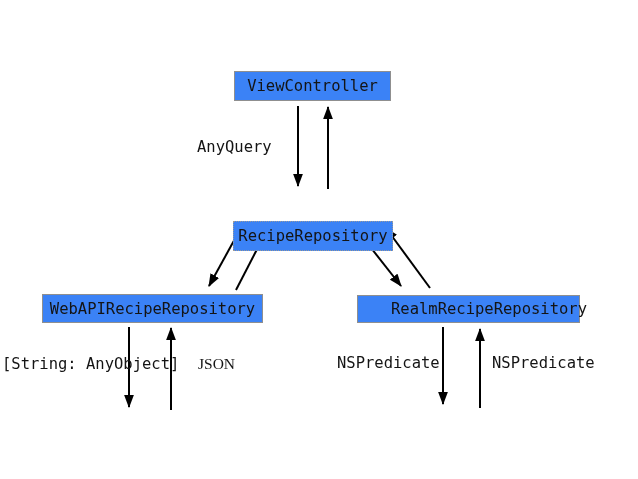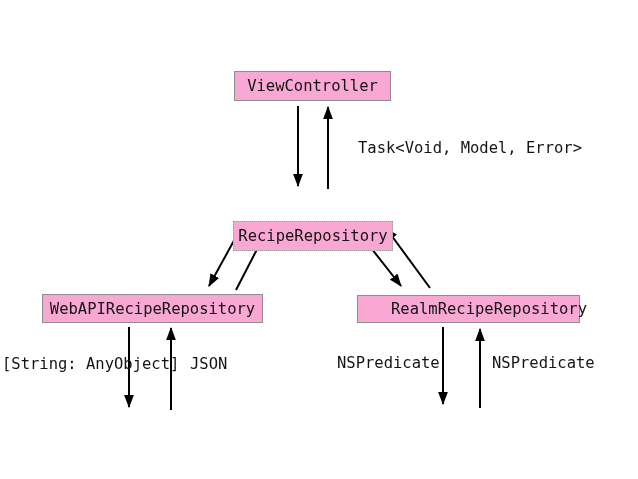--- a/index.html
+++ b/index.html
@@ -19,21 +19,21 @@
   #arrow-layer {
     position: absolute;
     left: 0;
     top: 0;
     width: 638px;
     height: 479px;
   }
   .node {
     position: absolute;
     box-sizing: border-box;
-    background: #f9a8d4;
+    background: #3b82f6;
     border: 1.5px solid #8f8f8f;
     text-align: center;
     font-size: 15.5px;
     font-weight: 500;
     letter-spacing: 0;
     white-space: nowrap;
     display: flex;
     align-items: center;
     justify-content: center;
   }
@@ -49,21 +49,21 @@
     line-height: 18px;
   }
   #node-viewcontroller      { left: 234px; top: 71px;  width: 157px; height: 30px; }
   #node-reciperepository    { left: 233px; top: 191px; width: 160px; height: 30px; }
   #node-webapi              { left: 42px;  top: 294px; width: 221px; height: 29px; }
   #node-realm               { left: 357px; top: 295px; width: 223px; height: 28px; padding-left: 41px; }
 
   #label-anyquery           { left: 197px; top: 138px; }
   #label-task               { left: 358px; top: 139px; }
   #label-string-anyobject   { left: 2px;   top: 355px; }
-  #label-json               { left: 190px; top: 355px; }
+  #label-json               { left: 198px; top: 355px; font-family: Liberation Serif, serif; }
   #label-nspredicate        { left: 337px; top: 354px; }
   #label-realmobject        { left: 492px; top: 354px; }
 </style>
 </head>
 <body>
 
 <div id="canvas">
 
   <svg id="arrow-layer" viewBox="0 0 638 479" xmlns="http://www.w3.org/2000/svg">
     <defs>
@@ -90,22 +90,22 @@
   </svg>
 
   <div class="node" id="node-viewcontroller">ViewController</div>
 
   <div class="node dotted" id="node-reciperepository">RecipeRepository</div>
 
   <div class="node" id="node-webapi">WebAPIRecipeRepository</div>
 
   <div class="node" id="node-realm">RealmRecipeRepository</div>
 
+  <div class="edge-label" id="label-anyquery">AnyQuery</div>
 
-  <div class="edge-label" id="label-task">Task&lt;Void, Model, Error&gt;</div>
 
   <div class="edge-label" id="label-string-anyobject">[String: AnyObject]</div>
 
   <div class="edge-label" id="label-json">JSON</div>
 
   <div class="edge-label" id="label-nspredicate">NSPredicate</div>
 
   <div class="edge-label" id="label-realmobject">NSPredicate</div>
 
 </div>

